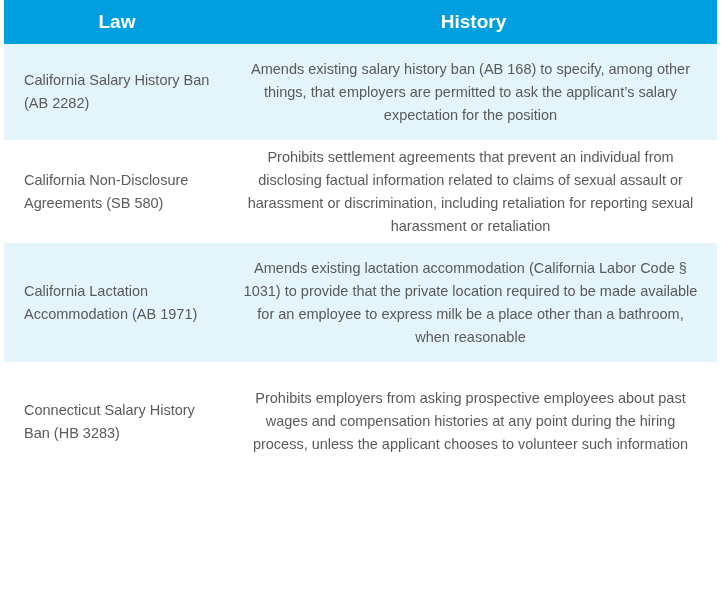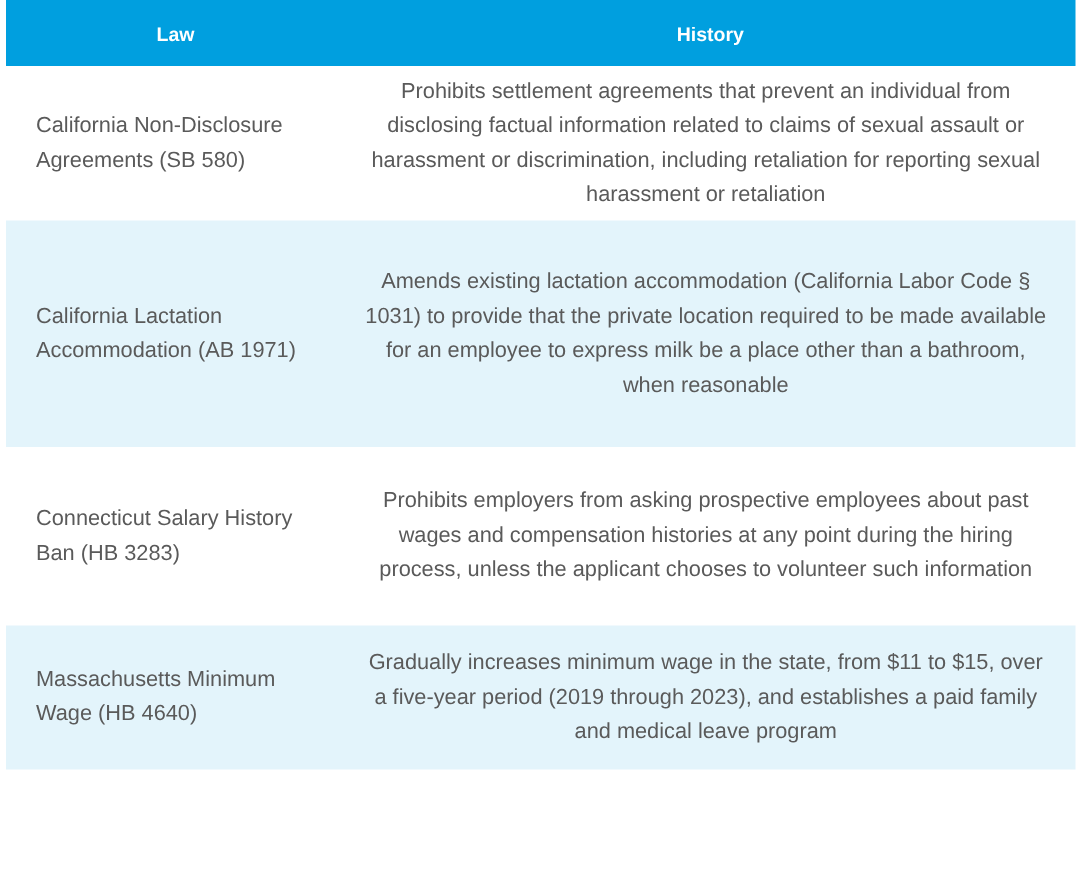--- a/index.html
+++ b/index.html
@@ -23,21 +23,21 @@
       width: 713px;
       border-collapse: collapse;
       table-layout: fixed;
     }
     col.c-law { width: 226px; }
     col.c-sum { width: 487px; }
     thead th {
       background: #009fdf;
       color: #ffffff;
       font-weight: bold;
-      font-size: 13px;
+      font-size: 19px;
       height: 44px;
       padding: 0;
       text-align: center;
       vertical-align: middle;
     }
     tbody td {
       color: #5a5a5a;
       font-size: 14.5px;
       line-height: 23px;
       vertical-align: middle;
@@ -50,51 +50,51 @@
       padding-left: 20px;
       padding-right: 12px;
     }
     td.sum {
       text-align: center;
       padding-left: 10px;
       padding-right: 16px;
     }
     tr.r1 td { height: 96px; }
     tr.r2 td { height: 103px; }
-    tr.r3 td { height: 151px; }
+    tr.r3 td { height: 119px; }
     tr.r4 td { height: 119px; }
     tr.r5 td { height: 96px; }
   </style>
 </head>
 <body>
 
 <div class="table-wrap">
   <table>
     <colgroup>
       <col class="c-law">
       <col class="c-sum">
     </colgroup>
     <thead>
       <tr>
         <th>Law</th>
         <th>History</th>
       </tr>
     </thead>
     <tbody>
+      <tr class="shade r1">
+        <td class="law">California Salary History Ban (AB 2282)</td>
+        <td class="sum">Amends existing salary history ban (AB 168) to specify, among other things, that employers are permitted to ask the applicant’s salary expectation for the position</td>
+      </tr>
       <tr class="plain r2">
         <td class="law">California Non-Disclosure Agreements (SB 580)</td>
         <td class="sum">Prohibits settlement agreements that prevent an individual from disclosing factual information related to claims of sexual assault or harassment or discrimination, including retaliation for reporting sexual harassment or retaliation</td>
       </tr>
       <tr class="shade r3">
         <td class="law">California Lactation Accommodation (AB 1971)</td>
         <td class="sum">Amends existing lactation accommodation (California Labor Code § 1031) to provide that the private location required to be made available for an employee to express milk be a place other than a bathroom, when reasonable</td>
       </tr>
       <tr class="plain r4">
         <td class="law">Connecticut Salary History Ban (HB 3283)</td>
         <td class="sum">Prohibits employers from asking prospective employees about past wages and compensation histories at any point during the hiring process, unless the applicant chooses to volunteer such information</td>
       </tr>
-      <tr class="shade r5">
-        <td class="law">Massachusetts Minimum Wage (HB 4640)</td>
-        <td class="sum">Gradually increases minimum wage in the state, from $11 to $15, over a five-year period (2019 through 2023), and establishes a paid family and medical leave program</td>
-      </tr>
     </tbody>
   </table>
 </div>
 
 </body></html>

